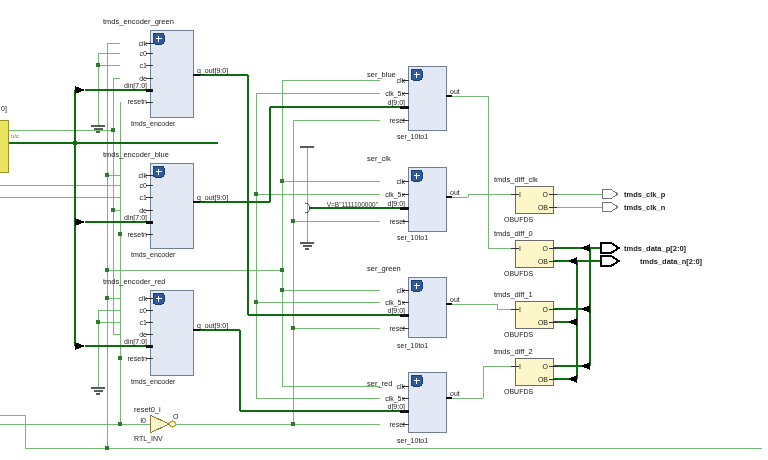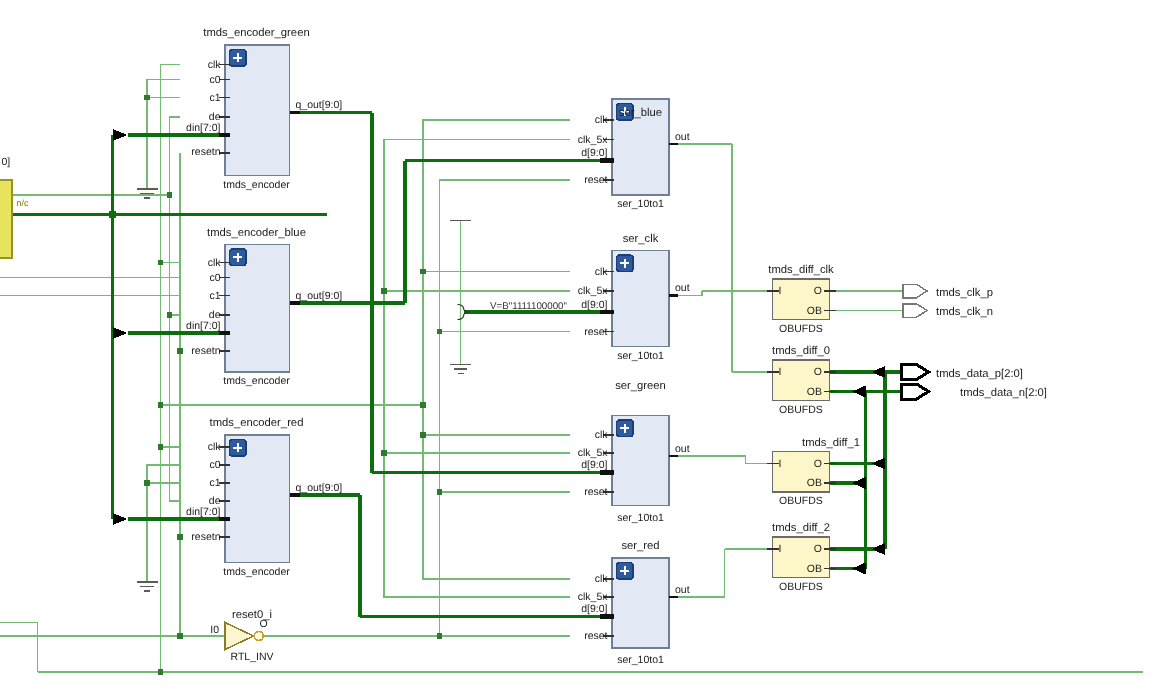--- a/index.html
+++ b/index.html
@@ -2,24 +2,24 @@
 <html><head>
 <meta charset="utf-8">
 <style>
   html,body{margin:0;padding:0;background:#fff;}
   #canvas{position:relative;width:768px;height:460px;background:#ffffff;overflow:hidden;
           font-family:"Liberation Sans",sans-serif;}
   #wires-svg{position:absolute;left:0;top:0;z-index:1;}
   .t{position:absolute;z-index:2;font:7px/9px "Liberation Sans",sans-serif;color:#1b1b1b;white-space:nowrap;}
   .ttl{font-size:7.5px;}
   .r{text-align:right;}
-  .c{text-align:center;}
+  .c{text-align:left;}
   .olive{color:#7a7a00;font-size:6px;}
   .const{font-size:6.5px;color:#333;}
-  .pl{font-size:7.5px;}
+  .pl{font-size:7.5px;font-weight:bold;}
 </style>
 </head>
 <body>
 
 <div id="canvas">
 
 <svg id="wires-svg" width="768" height="460" shape-rendering="crispEdges">
 
   <g>
     <rect x="150" y="30" width="43" height="87" fill="#e2e9f5" stroke="#6f7f96"></rect>
@@ -217,49 +217,49 @@
 <span class="t c" style="left:397px;top:132px;width:60px">ser_10to1</span>
 
 <span class="t ttl c" style="left:367px;top:154px;width:120px">ser_clk</span>
 <span class="t r" style="left:345px;top:177px;width:60px">clk</span>
 <span class="t r" style="left:345px;top:190px;width:60px">clk_5x</span>
 <span class="t r" style="left:345px;top:199px;width:60px">d[9:0]</span>
 <span class="t r" style="left:345px;top:217px;width:60px">reset</span>
 <span class="t" style="left:450px;top:188px">out</span>
 <span class="t c" style="left:397px;top:233px;width:60px">ser_10to1</span>
 
-<span class="t ttl c" style="left:367px;top:252px;width:120px">ser_green</span>
+<span class="t ttl c" style="left:367px;top:264px;width:120px">ser_green</span>
 <span class="t r" style="left:345px;top:286px;width:60px">clk</span>
 <span class="t r" style="left:345px;top:298px;width:60px">clk_5x</span>
 <span class="t r" style="left:345px;top:306px;width:60px">d[9:0]</span>
 <span class="t r" style="left:345px;top:324px;width:60px">reset</span>
 <span class="t" style="left:450px;top:295px">out</span>
 <span class="t c" style="left:397px;top:341px;width:60px">ser_10to1</span>
 
-<span class="t ttl c" style="left:367px;top:359px;width:120px">ser_red</span>
+<span class="t ttl c" style="left:367px;top:379px;width:120px">ser_red</span>
 <span class="t r" style="left:345px;top:382px;width:60px">clk</span>
 <span class="t r" style="left:345px;top:394px;width:60px">clk_5x</span>
 <span class="t r" style="left:345px;top:402px;width:60px">d[9:0]</span>
 <span class="t r" style="left:345px;top:420px;width:60px">reset</span>
 <span class="t" style="left:450px;top:389px">out</span>
 <span class="t c" style="left:397px;top:436px;width:60px">ser_10to1</span>
 
 <span class="t ttl c" style="left:494px;top:175px;width:80px">tmds_diff_clk</span>
 <span class="t" style="left:519px;top:190px">I</span>
 <span class="t r" style="left:536px;top:190px;width:12px">O</span>
 <span class="t r" style="left:530px;top:203px;width:18px">OB</span>
 <span class="t c" style="left:504px;top:215px;width:60px">OBUFDS</span>
 
 <span class="t ttl c" style="left:494px;top:229px;width:80px">tmds_diff_0</span>
 <span class="t" style="left:519px;top:244px">I</span>
 <span class="t r" style="left:536px;top:244px;width:12px">O</span>
 <span class="t r" style="left:530px;top:257px;width:18px">OB</span>
 <span class="t c" style="left:504px;top:269px;width:60px">OBUFDS</span>
 
-<span class="t ttl c" style="left:514px;top:290px;width:80px">tmds_diff_1</span>
+<span class="t ttl c" style="left:494px;top:290px;width:80px">tmds_diff_1</span>
 <span class="t" style="left:519px;top:305px">I</span>
 <span class="t r" style="left:536px;top:305px;width:12px">O</span>
 <span class="t r" style="left:530px;top:318px;width:18px">OB</span>
 <span class="t c" style="left:504px;top:330px;width:60px">OBUFDS</span>
 
 <span class="t ttl c" style="left:494px;top:347px;width:80px">tmds_diff_2</span>
 <span class="t" style="left:519px;top:362px">I</span>
 <span class="t r" style="left:536px;top:362px;width:12px">O</span>
 <span class="t r" style="left:530px;top:375px;width:18px">OB</span>
 <span class="t c" style="left:504px;top:387px;width:60px">OBUFDS</span>

